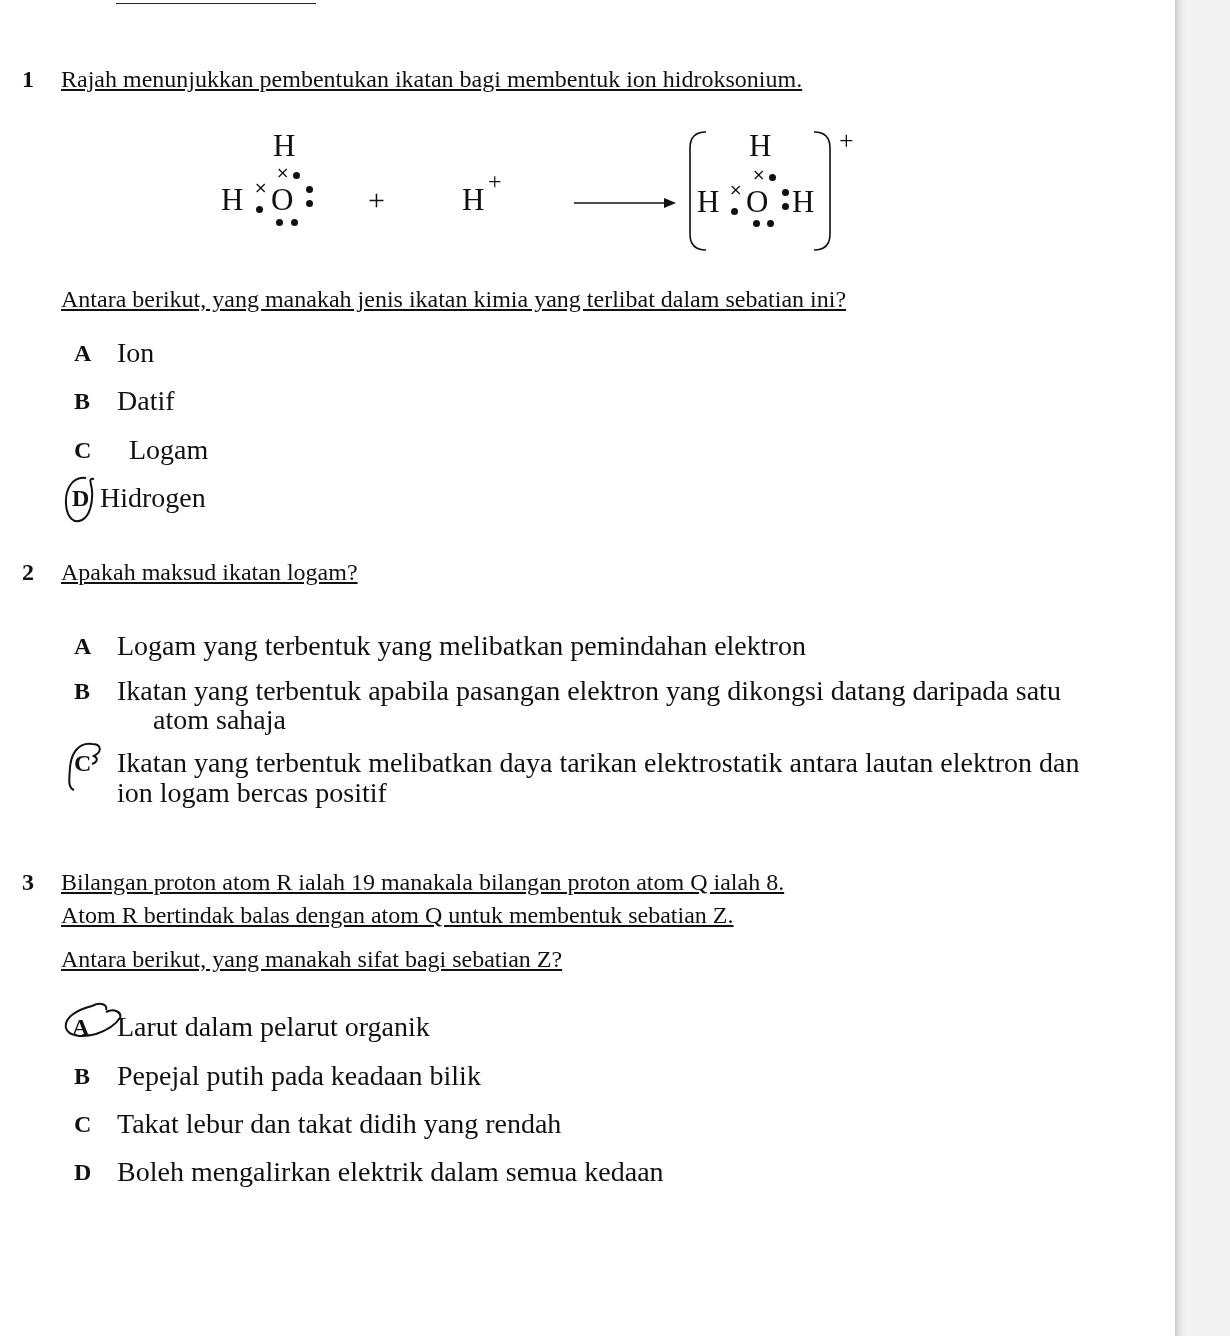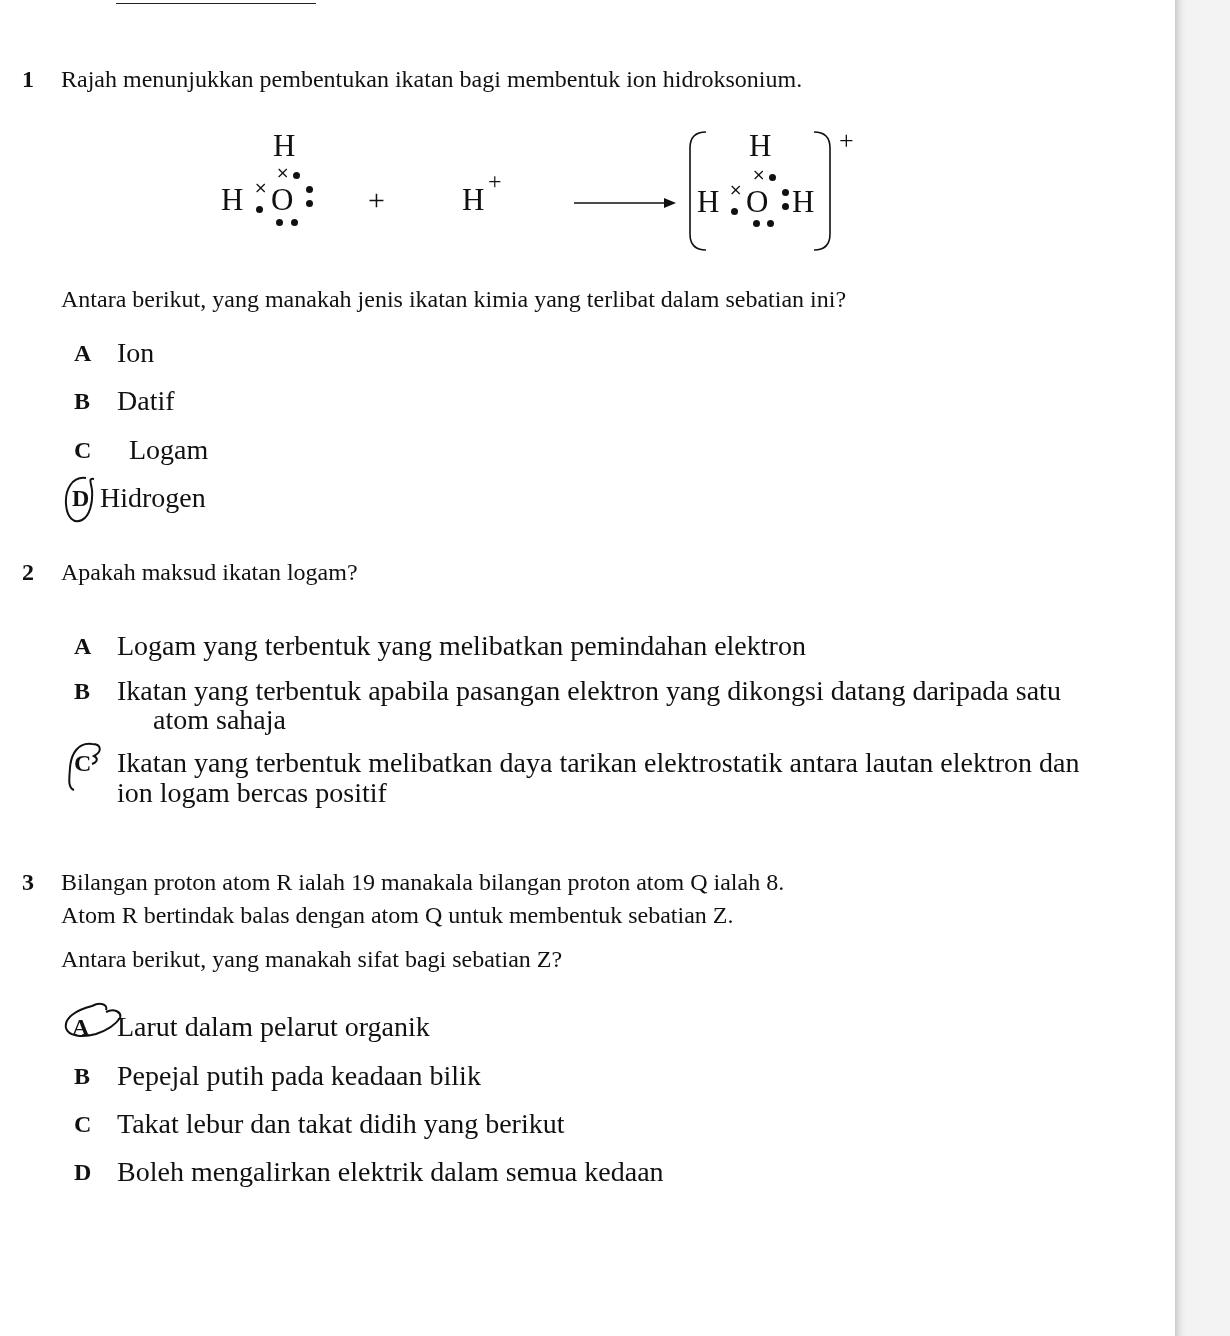--- a/index.html
+++ b/index.html
@@ -15,21 +15,21 @@
     }
     .side-gutter {
       position: absolute; left: 1175px; top: 0; width: 55px; height: 1336px;
       background: linear-gradient(to right, #c9c9c9 0px, #dcdcdc 3px, #ececec 7px, #f3f3f3 12px, #f3f3f3 100%);
     }
     .top-rule {
       position: absolute; left: 116px; top: 3px; width: 200px; height: 1px; background: #222;
     }
     .abs { position: absolute; white-space: nowrap; }
     .qnum { font-weight: bold; font-size: 24px; }
-    .qtext { font-size: 24px; }
+    .qtext { font-size: 24px; text-decoration: underline; }
     .opt-letter { font-weight: bold; font-size: 24px; position: absolute; }
     .opt-text { font-size: 28px; position: absolute; white-space: nowrap; line-height: 30px; }
     .ring { position: absolute; }
     .el { position: absolute; font-size: 31px; line-height: 1; }
     .dot { position: absolute; width: 7px; height: 7px; border-radius: 50%; background: #111; }
     .cross { position: absolute; font-size: 16px; line-height: 1; font-family: "DejaVu Sans", sans-serif; }
   </style>
 </head>
 <body>
 
@@ -147,21 +147,21 @@
       </svg>
       <span class="opt-letter" style="left:72px; top:1014px;">A</span>
       <span class="opt-text" style="left:117px; top:1012px;">Larut dalam pelarut organik</span>
     </div>
     <div>
       <span class="opt-letter" style="left:74px; top:1063px;">B</span>
       <span class="opt-text" style="left:117px; top:1061px;">Pepejal putih pada keadaan bilik</span>
     </div>
     <div>
       <span class="opt-letter" style="left:74px; top:1111px;">C</span>
-      <span class="opt-text" style="left:117px; top:1109px;">Takat lebur dan takat didih yang berikut</span>
+      <span class="opt-text" style="left:117px; top:1109px;">Takat lebur dan takat didih yang rendah</span>
     </div>
     <div>
       <span class="opt-letter" style="left:74px; top:1159px;">D</span>
       <span class="opt-text" style="left:117px; top:1157px;">Boleh mengalirkan elektrik dalam semua kedaan</span>
     </div>
   </div>
 </div>
 
 <div class="side-gutter"></div>
 

